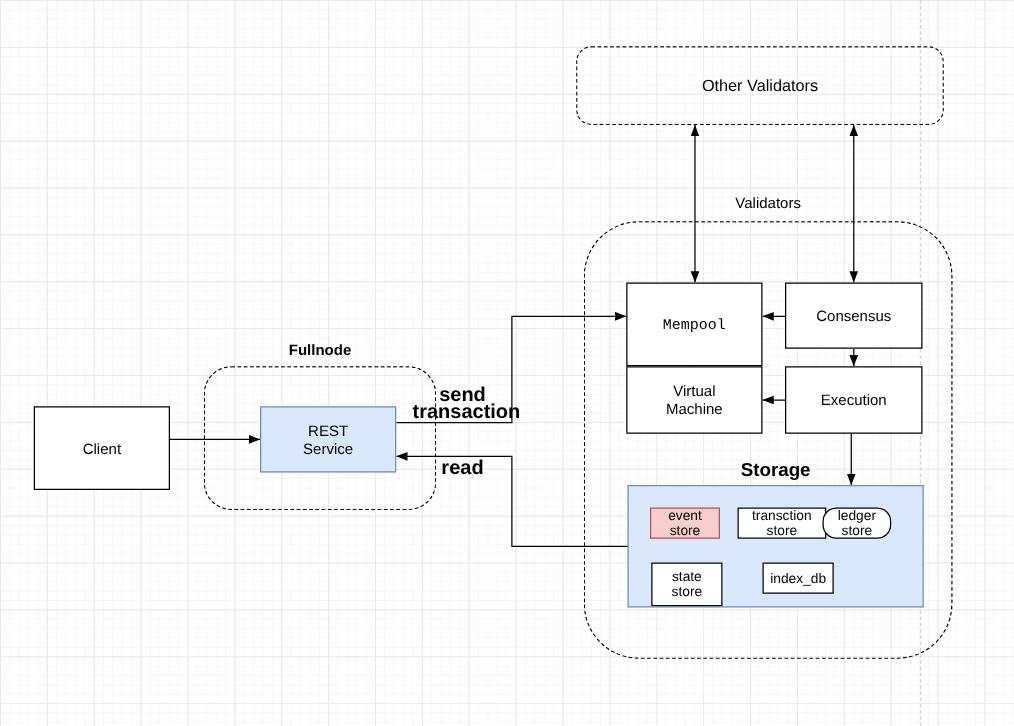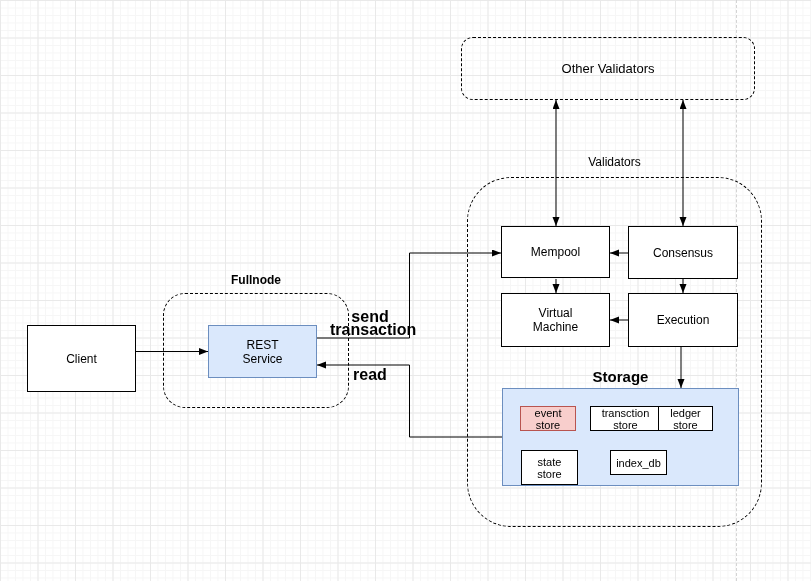--- a/index.html
+++ b/index.html
@@ -54,28 +54,28 @@
   
   #other-validators{left:461px;top:37px;width:294px;height:63px;border-radius:12px;
     display:flex;align-items:center;justify-content:center;font-size:13px;}
   #validators-container{left:467px;top:177px;width:295px;height:350px;border-radius:44px;}
   #fullnode-container{left:163px;top:293px;width:186px;height:115px;border-radius:22px;}
   #validators-label{left:467px;top:155px;width:295px;}
   #fullnode-label{left:163px;top:273px;width:186px;font-weight:bold;}
   #storage-label{left:502px;top:368px;width:237px;}
   #client{left:27px;top:325px;width:109px;height:67px;}
   #rest{left:208px;top:325px;width:109px;height:53px;}
-  #mempool{left:501px;top:226px;width:109px;height:52px;}
+  #mempool{left:501px;top:226px;width:109px;height:67px;font-family:Liberation Mono, monospace;}
   #consensus{left:628px;top:226px;width:110px;height:53px;}
   #vm{left:501px;top:293px;width:109px;height:54px;}
   #execution{left:628px;top:293px;width:110px;height:54px;}
   #storage-container{left:502px;top:388px;width:237px;height:98px;}
   #event-store{left:520px;top:406px;width:56px;height:25px;}
   #transction-store{left:590px;top:406px;width:71px;height:25px;}
-  #ledger-store{left:658px;top:406px;width:55px;height:25px;}
+  #ledger-store{left:658px;top:406px;width:55px;height:25px;border-radius:11px;}
   #state-store{left:521px;top:450px;width:57px;height:35px;}
   #index-db{left:610px;top:450px;width:57px;height:25px;}
   #send-label{left:330px;top:310px;width:80px;}
   #read-label{left:335px;top:368px;width:70px;}
 </style>
 </head>
 <body>
 
 <div class="canvas">
 

